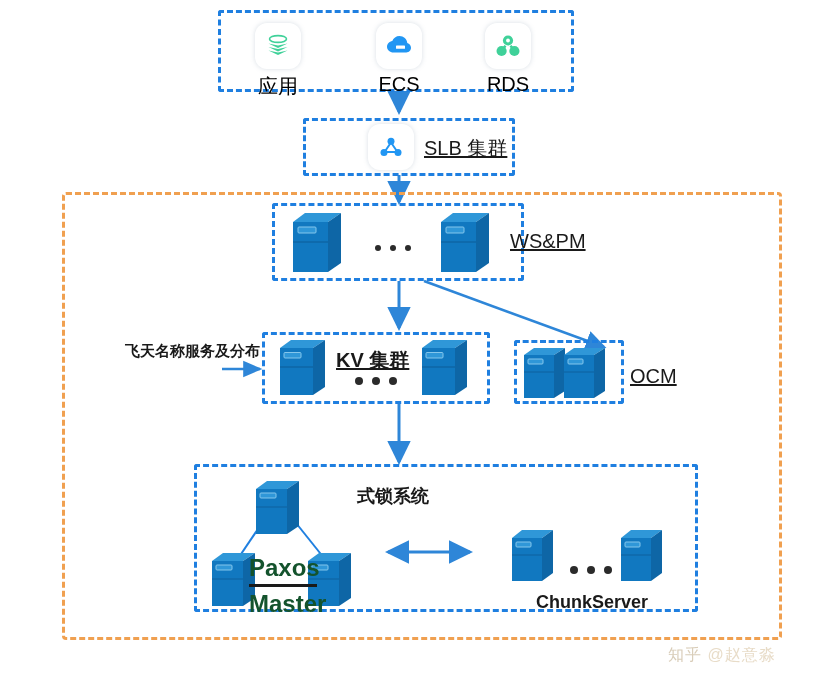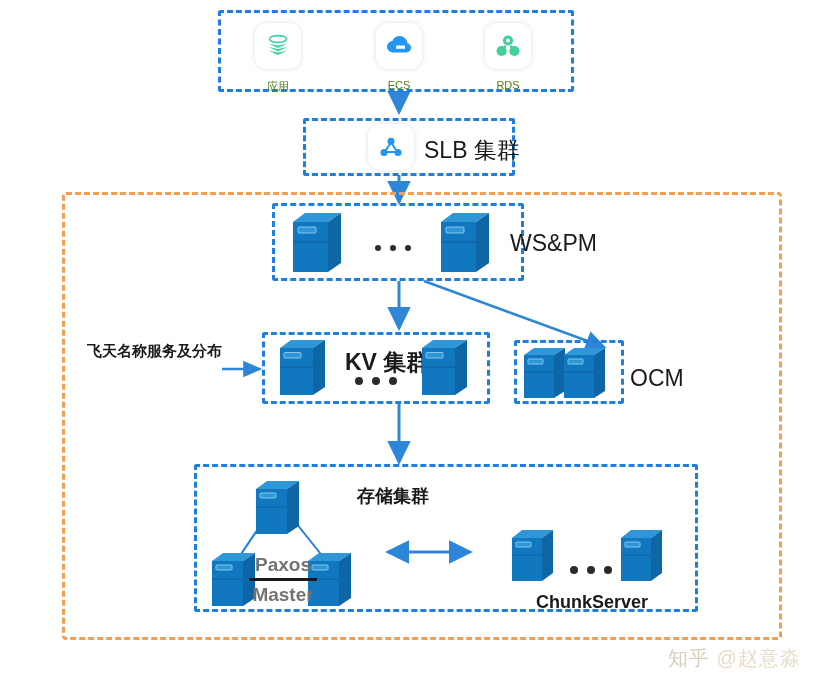--- a/index.html
+++ b/index.html
@@ -37,50 +37,51 @@
     white-space: nowrap;
     line-height: 1.25;
   }
   .label-oss {
     color: #ef8c28;
     font-weight: bold;
     font-size: 21px;
     letter-spacing: .5px;
     white-space: nowrap;
   }
-  .label-lg   { font-size: 23px; }
+  .label-lg   { font-size: 20px; text-decoration: underline; }
   .label-md   { font-size: 18px; }
   .label-bold { font-weight: bold; }
 
   .fly-label {
     font-size: 15px;
     font-weight: bold;
     color: #1a1a1a;
-    text-align: right;
+    text-align: left;
     line-height: 1.9;
     white-space: nowrap;
+    margin-left: 43px;
   }
 
   
   .tile {
     width: 46px; height: 46px;
     border-radius: 12px;
     background: #ffffff;
     box-shadow: 0 0 5px rgba(120,140,160,0.28);
     display: flex;
     align-items: center;
     justify-content: center;
     box-sizing: border-box;
   }
   .tile-caption {
-    font-size: 11px;
-    color: #4d7c0f;
+    font-size: 20px;
+    color: #000000;
     text-align: center;
     width: 100%;
-    margin-top: 10px;
+    margin-top: 4px;
   }
   .tile-group { width: 74px; text-align: center; }
 
   
   .dots { display: flex; gap: 9px; align-items: center; }
   .dots i {
     display: block;
     width: 6px; height: 6px;
     border-radius: 50%;
     background: #2b2b2b;
@@ -88,29 +89,29 @@
   .dots.lg i { width: 8px; height: 8px; }
 
   
   .paxos-label { text-align: center; }
   .paxos-label .rule {
     height: 3px;
     background: #1a1a1a;
     margin: 2px 0;
   }
   .paxos-label .t {
-    font-size: 19px;
+    font-size: 24px;
     font-weight: bold;
-    color: #737373;
+    color: #14532d;
     line-height: 1.22;
   }
 
   
   .watermark {
-    font-size: 20px;
+    font-size: 16px;
     color: #d9cdb9;
     white-space: nowrap;
     letter-spacing: 1px;
   }
   .watermark .at { color: #e8dcc8; }
 
   svg { display: block; overflow: visible; }
 </style>
 </head>
 <body>
@@ -253,21 +254,21 @@
 
   <div class="abs" style="left:277px;top:337px;">
     <svg width="52" height="62" viewBox="0 0 52 62">
       <path d="M3,11 L36,11 L36,58 L3,58 z" fill="#1178c0"></path>
       <path d="M3,11 L14,3 L48,3 L36,11 z" fill="#2f97d8"></path>
       <path d="M36,11 L48,3 L48,50 L36,58 z" fill="#0e66a6"></path>
       <rect x="7" y="15.5" width="17" height="5.5" rx="1" fill="#2f97d8" stroke="#84c6ec" stroke-width="1"></rect>
       <path d="M3,30 L36,30" stroke="#0e66a6" stroke-width="1.3"></path>
     </svg>
   </div>
-  <div class="abs label label-lg label-bold" style="left:345px;top:348px;text-align:right;">KV 集群</div>
+  <div class="abs label label-lg label-bold" style="left:336px;top:348px;text-align:right;">KV 集群</div>
   <div class="abs dots lg" style="left:355px;top:377px;">
     <i></i>
       <i></i>
       <i></i>
   </div>
   <div class="abs" style="left:419px;top:337px;">
     <svg width="52" height="62" viewBox="0 0 52 62">
       <path d="M3,11 L36,11 L36,58 L3,58 z" fill="#1178c0"></path>
       <path d="M3,11 L14,3 L48,3 L36,11 z" fill="#2f97d8"></path>
       <path d="M36,11 L48,3 L48,50 L36,58 z" fill="#0e66a6"></path>
@@ -293,21 +294,21 @@
       <path d="M3,10 L13,3 L44,3 L33,10 z" fill="#2f97d8"></path>
       <path d="M33,10 L44,3 L44,46 L33,53 z" fill="#0e66a6"></path>
       <rect x="7" y="14" width="15" height="5" rx="1" fill="#2f97d8" stroke="#84c6ec" stroke-width="1"></rect>
       <path d="M3,27 L33,27" stroke="#0e66a6" stroke-width="1.3"></path>
     </svg>
   </div>
   <div class="abs label label-lg" style="left:630px;top:364px;">OCM</div>
 
   <div class="abs blue-box" style="left:194px;top:464px;width:504px;height:148px;"></div>
 
-  <div class="abs label label-md label-bold" style="left:357px;top:485px;">存储集群</div>
+  <div class="abs label label-md label-bold" style="left:357px;top:485px;">式锁系统</div>
 
   <div class="abs" style="left:253px;top:478px;">
     <svg width="50" height="60" viewBox="0 0 50 60">
       <path d="M3,11 L34,11 L34,56 L3,56 z" fill="#1178c0"></path>
       <path d="M3,11 L14,3 L46,3 L34,11 z" fill="#2f97d8"></path>
       <path d="M34,11 L46,3 L46,48 L34,56 z" fill="#0e66a6"></path>
       <rect x="7" y="15" width="16" height="5" rx="1" fill="#2f97d8" stroke="#84c6ec" stroke-width="1"></rect>
       <path d="M3,29 L34,29" stroke="#0e66a6" stroke-width="1.3"></path>
     </svg>
   </div>

